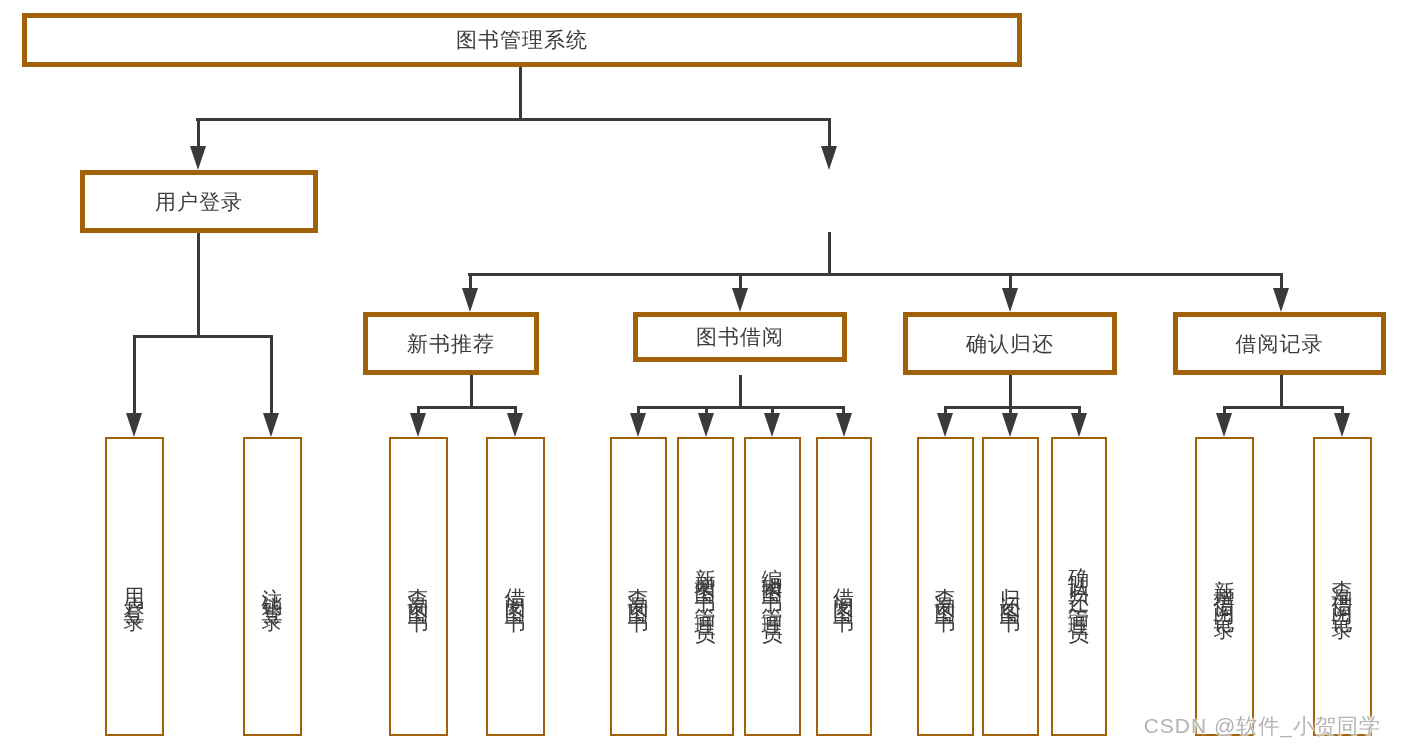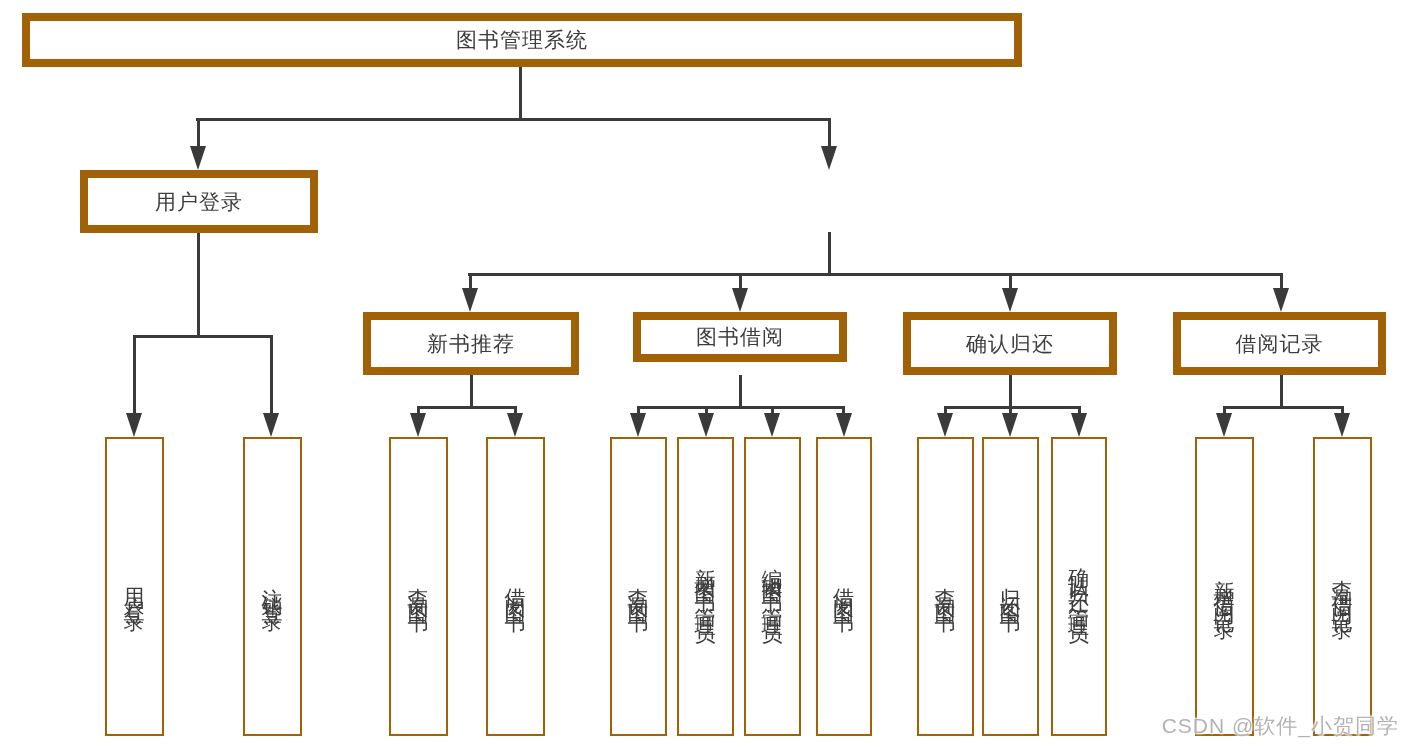--- a/index.html
+++ b/index.html
@@ -2,56 +2,56 @@
 <html><head>
 <meta charset="utf-8">
 <style>
   html,body { margin:0; padding:0; background:#ffffff; }
   .stage {
     position:relative; width:1405px; height:747px; background:#ffffff;
     font-family:"Liberation Sans", sans-serif; overflow:hidden;
   }
   .box {
     position:absolute; box-sizing:border-box;
-    border:8px solid #a16207; background:#ffffff;
+    border:5px solid #a16207; background:#ffffff;
     display:flex; align-items:center; justify-content:center;
     color:#3d3d3d; font-size:21px; letter-spacing:1px;
   }
   .leaf { border-width:2px; }
   .leaf .vtxt {
     writing-mode:vertical-rl; text-orientation:mixed;
     letter-spacing:8px; line-height:1; font-size:21px; color:#3d3d3d;
   }
   .ln  { position:absolute; background:#3a3a3a; }
   .tri {
     position:absolute; width:0; height:0;
     border-left:8px solid transparent; border-right:8px solid transparent;
     border-top:24px solid #3a3a3a;
   }
   .watermark {
-    position:absolute; right:6px; top:712px;
+    position:absolute; right:24px; top:712px;
     font-size:21px; color:#b3b3b3; letter-spacing:1px; z-index:5;
     text-shadow:0 0 3px #ffffff, 1px 1px 2px #ffffff, -1px -1px 2px #ffffff;
   }
 </style>
 </head>
 <body>
 
 <div class="stage">
 
   <div class="box" style="left:22px;top:13px;width:1000px;height:54px;">
     <span>图书管理系统</span>
   </div>
 
   <div class="box" style="left:80px;top:170px;width:238px;height:63px;">
     <span>用户登录</span>
   </div>
 
 
-  <div class="box" style="left:363px;top:312px;width:216px;height:63px;">
+  <div class="box" style="left:363px;top:312px;width:176px;height:63px;">
     <span>新书推荐</span>
   </div>
 
   <div class="box" style="left:633px;top:312px;width:214px;height:50px;">
     <span>图书借阅</span>
   </div>
 
   <div class="box" style="left:903px;top:312px;width:214px;height:63px;">
     <span>确认归还</span>
   </div>

